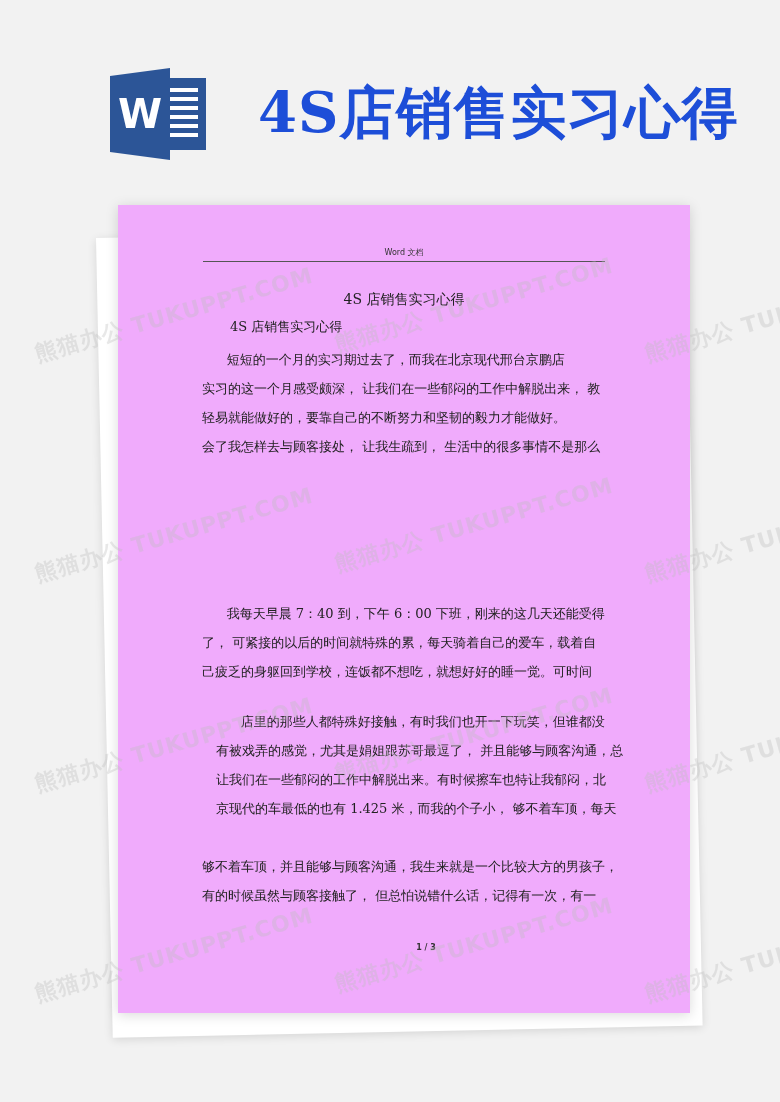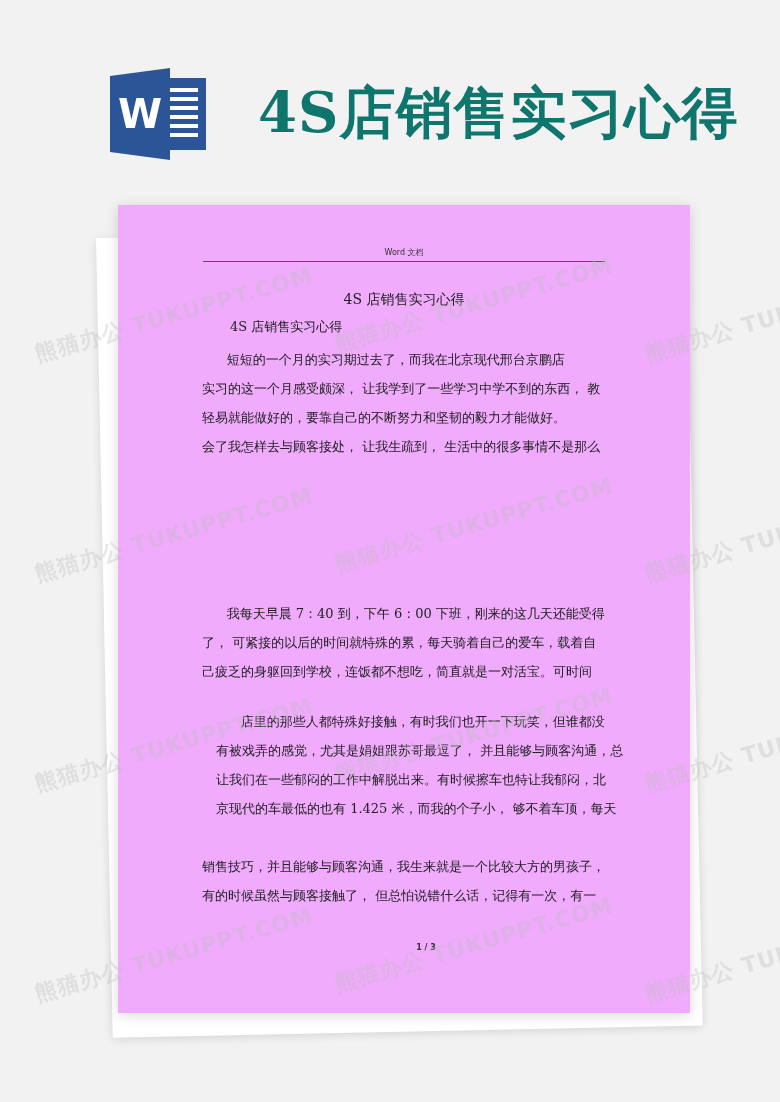--- a/index.html
+++ b/index.html
@@ -5,21 +5,21 @@
     html, body { margin: 0; padding: 0; }
     body {
       width: 780px; height: 1102px; overflow: hidden; position: relative;
       background: #f2f2f2;
       font-family: "DejaVu Serif", "Liberation Serif", serif;
     }
     .banner { position: absolute; left: 0; top: 0; width: 780px; height: 190px; }
     .word-icon { position: absolute; left: 108px; top: 68px; width: 100px; height: 92px; }
     .banner-title {
       position: absolute; left: 258px; top: 72px; height: 80px; line-height: 80px;
-      font-size: 56px; font-weight: bold; color: #0f766e; letter-spacing: 1px;
+      font-size: 56px; font-weight: bold; color: #1d4ed8; letter-spacing: 1px;
       font-family: "DejaVu Serif", "Liberation Serif", serif;
     }
     .page-back {
       position: absolute; left: 96px; top: 238px; width: 590px; height: 800px;
       background: #fff; transform: rotate(-1.2deg); transform-origin: left top;
       box-shadow: 0 2px 10px rgba(0,0,0,0.12);
     }
     .page {
       position: absolute; left: 118px; top: 205px; width: 572px; height: 808px;
       background: #f0abfc; box-shadow: 0 2px 12px rgba(0,0,0,0.15);
@@ -80,41 +80,41 @@
 
 <div class="page-back"></div>
 
 <div class="page">
   <div class="running-header">Word 文档</div>
   <div class="doc-title">4S 店销售实习心得</div>
   <div class="doc-subtitle">4S 店销售实习心得</div>
 
   <div class="para" style="top:140px;">
     <span class="line first">短短的一个月的实习期过去了，而我在北京现代邢台京鹏店</span>
-    <span class="line">实习的这一个月感受颇深， 让我学到了一些学习中学不到的东西， 教</span>
+    <span class="line">实习的这一个月感受颇深， 让我们在一些郁闷的工作中解脱出来， 教</span>
     <span class="line">轻易就能做好的，要靠自己的不断努力和坚韧的毅力才能做好。</span>
     <span class="line">会了我怎样去与顾客接处， 让我生疏到， 生活中的很多事情不是那么</span>
   </div>
 
 
   <div class="para" style="top:394px;">
     <span class="line first">我每天早晨 7：40 到，下午 6：00 下班，刚来的这几天还能受得</span>
     <span class="line">了， 可紧接的以后的时间就特殊的累，每天骑着自己的爱车，载着自</span>
-    <span class="line">己疲乏的身躯回到学校，连饭都不想吃，简直就是一对活宝。可时间</span>
+    <span class="line">己疲乏的身躯回到学校，连饭都不想吃，就想好好的睡一觉。可时间</span>
   </div>
 
   <div class="para" style="top:502px;margin-left:14px;">
     <span class="line first">店里的那些人都特殊好接触，有时我们也开一下玩笑，但谁都没</span>
     <span class="line">有被戏弄的感觉，尤其是娟姐跟苏哥最逗了， 并且能够与顾客沟通，总</span>
     <span class="line">让我们在一些郁闷的工作中解脱出来。有时候擦车也特让我郁闷，北</span>
     <span class="line">京现代的车最低的也有 1.425 米，而我的个子小， 够不着车顶，每天</span>
   </div>
 
   <div class="para" style="top:647px;">
-    <span class="line">销售技巧，并且能够与顾客沟通，我生来就是一个比较大方的男孩子，</span>
+    <span class="line">够不着车顶，并且能够与顾客沟通，我生来就是一个比较大方的男孩子，</span>
     <span class="line">有的时候虽然与顾客接触了， 但总怕说错什么话，记得有一次，有一</span>
   </div>
 
   <div class="page-number">1 / 3</div>
 </div>
 
 <div class="watermark" style="left:30px; top:300px;">熊猫办公 TUKUPPT.COM</div>
 <div class="watermark" style="left:330px; top:290px;">熊猫办公 TUKUPPT.COM</div>
 <div class="watermark" style="left:640px; top:300px;">熊猫办公 TUKUPPT.COM</div>
 <div class="watermark" style="left:30px; top:520px;">熊猫办公 TUKUPPT.COM</div>

